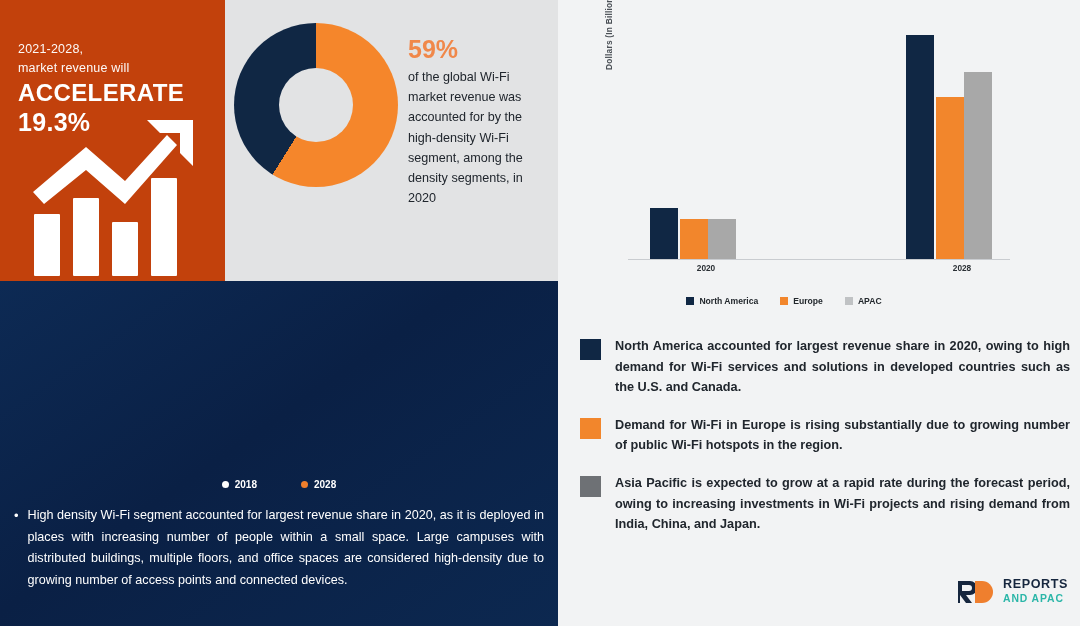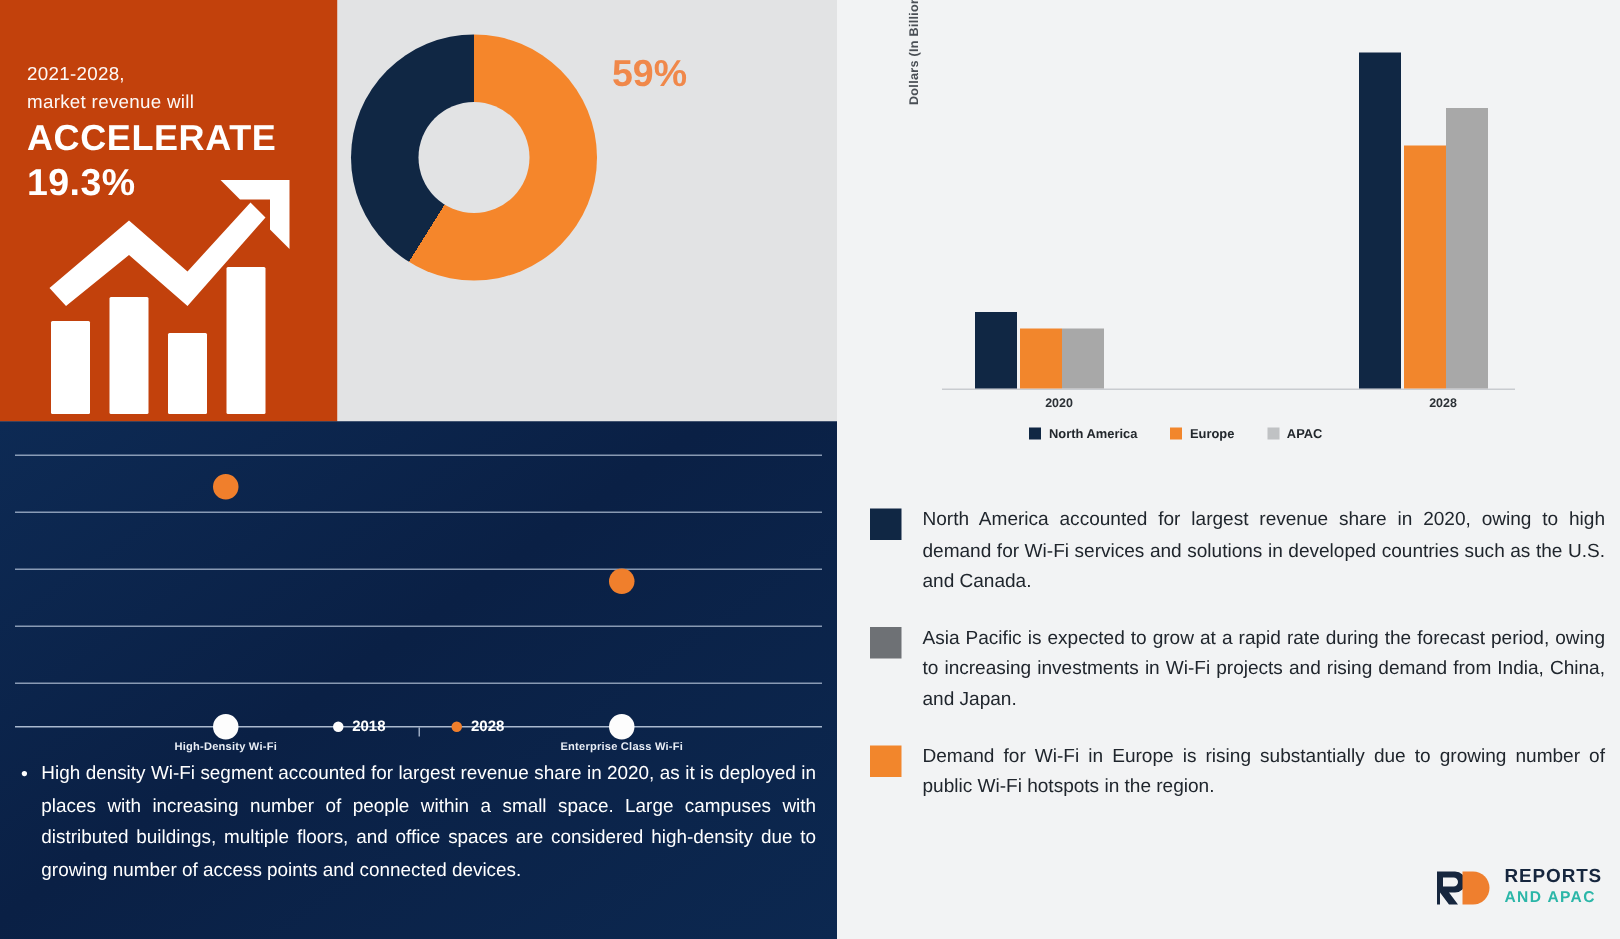--- a/index.html
+++ b/index.html
@@ -116,29 +116,29 @@
   .group { position:absolute; bottom:1px; height:238px; }
   .bar { position:absolute; bottom:0; width:28px; }
   .bar.na { background:#102744; }
   .bar.eu { background:#f2862c; }
   .bar.ap { background:#a8a8a8; }
   .xtick {
     position:absolute; top:242px; width:120px; text-align:center;
     color:#2b3035; font-size:8.3px; font-weight:bold;
   }
   .bar-legend {
-    position:absolute; left:0; top:284px; width:452px;
+    position:absolute; left:0; top:296px; width:452px;
     display:flex; justify-content:center; gap:22px; align-items:center;
   }
   .bar-legend .lg { display:flex; align-items:center; gap:5px; }
   .bar-legend .sw { width:8px; height:8px; display:block; }
   .bar-legend .lbl { color:#22272c; font-size:8.6px; font-weight:bold; }
 
   
-  .notes { position:absolute; left:22px; top:336px; width:490px; }
+  .notes { position:absolute; left:22px; top:336px; width:490px;font-weight:bold; }
   .note { display:flex; gap:14px; align-items:flex-start; margin-bottom:17px; }
   .note .swatch { flex:0 0 auto; width:21px; height:21px; margin-top:3px; }
   .note .txt {
     flex:1 1 auto; color:#20262d; font-size:12.7px; line-height:20.6px;
     text-align:justify;
   }
 
   
   .logo { position:absolute; left:957px; top:576px; width:112px; height:34px; }
   .logo-mark { position:absolute; left:0; top:3px; width:42px; height:26px; }
@@ -172,41 +172,25 @@
         </g>
       </svg>
     </div>
 
     <div class="donut-panel">
       <div class="donut-wrap">
         <div class="donut"></div>
       </div>
       <div class="pct-block">
         <div class="pct-number">59%</div>
+        <div class="pct-desc">of the global Wi-Fi market revenue was accounted for by the high-density Wi-Fi segment, among the density segments, in 2020</div>
       </div>
     </div>
 
     <div class="navy-panel">
-      <div class="dot-chart">
-        <div class="gridline" style="top:4px;"></div>
-        <div class="gridline" style="top:42px;"></div>
-        <div class="gridline" style="top:80px;"></div>
-        <div class="gridline" style="top:118px;"></div>
-        <div class="gridline" style="top:156px;"></div>
-        <div class="gridline baseline" style="top:185px;"></div>
-        <div class="tick" style="left:269px; top:186px;"></div>
-
-        <div class="dot d2028" style="left:132px; top:17px;"></div>
-        <div class="dot d2028" style="left:396px; top:80px;"></div>
-        <div class="dot d2018" style="left:132px; top:177px;"></div>
-        <div class="dot d2018" style="left:396px; top:177px;"></div>
-
-        <div class="cat-label" style="left:80px; top:194px; width:121px;">High-Density Wi-Fi</div>
-        <div class="cat-label" style="left:344px; top:194px; width:121px;">Enterprise Class Wi-Fi</div>
-      </div>
 
       <div class="dot-legend">
         <div class="lg">
           <span class="sw" style="background:#fdfdfd;"></span>
           <span class="lbl">2018</span>
         </div>
         <div class="lg">
           <span class="sw" style="background:#f07f2c;"></span>
           <span class="lbl">2028</span>
         </div>
@@ -258,26 +242,26 @@
         </div>
       </div>
     </div>
 
     <div class="notes">
       <div class="note">
         <span class="swatch" style="background:#102744;"></span>
         <span class="txt">North America accounted for largest revenue share in 2020, owing to high demand for Wi-Fi services and solutions in developed countries such as the U.S. and Canada.</span>
       </div>
       <div class="note">
+        <span class="swatch" style="background:#f2862c;"></span>
+        <span class="txt">Demand for Wi-Fi in Europe is rising substantially due to growing number of public Wi-Fi hotspots in the region.</span>
+      </div>
+      <div class="note">
         <span class="swatch" style="background:#6e7175;"></span>
         <span class="txt">Asia Pacific is expected to grow at a rapid rate during the forecast period, owing to increasing investments in Wi-Fi projects and rising demand from India, China, and Japan.</span>
-      </div>
-      <div class="note">
-        <span class="swatch" style="background:#f2862c;"></span>
-        <span class="txt">Demand for Wi-Fi in Europe is rising substantially due to growing number of public Wi-Fi hotspots in the region.</span>
       </div>
     </div>
   </div>
 
   <div class="logo">
     <svg class="logo-mark" viewBox="0 0 42 26">
       <path d="M1 2 h12 a7 7 0 0 1 0 14 h-4 l6 8 h-6 l-6 -8 v8 h-2 z M5 6 v6 h7 a3 3 0 0 0 0 -6 z" fill="#16263e"></path>
       <path d="M18 2 h7 a11 11 0 0 1 0 22 h-7 z" fill="#ef7f2e"></path>
     </svg>
     <div class="logo-words">

